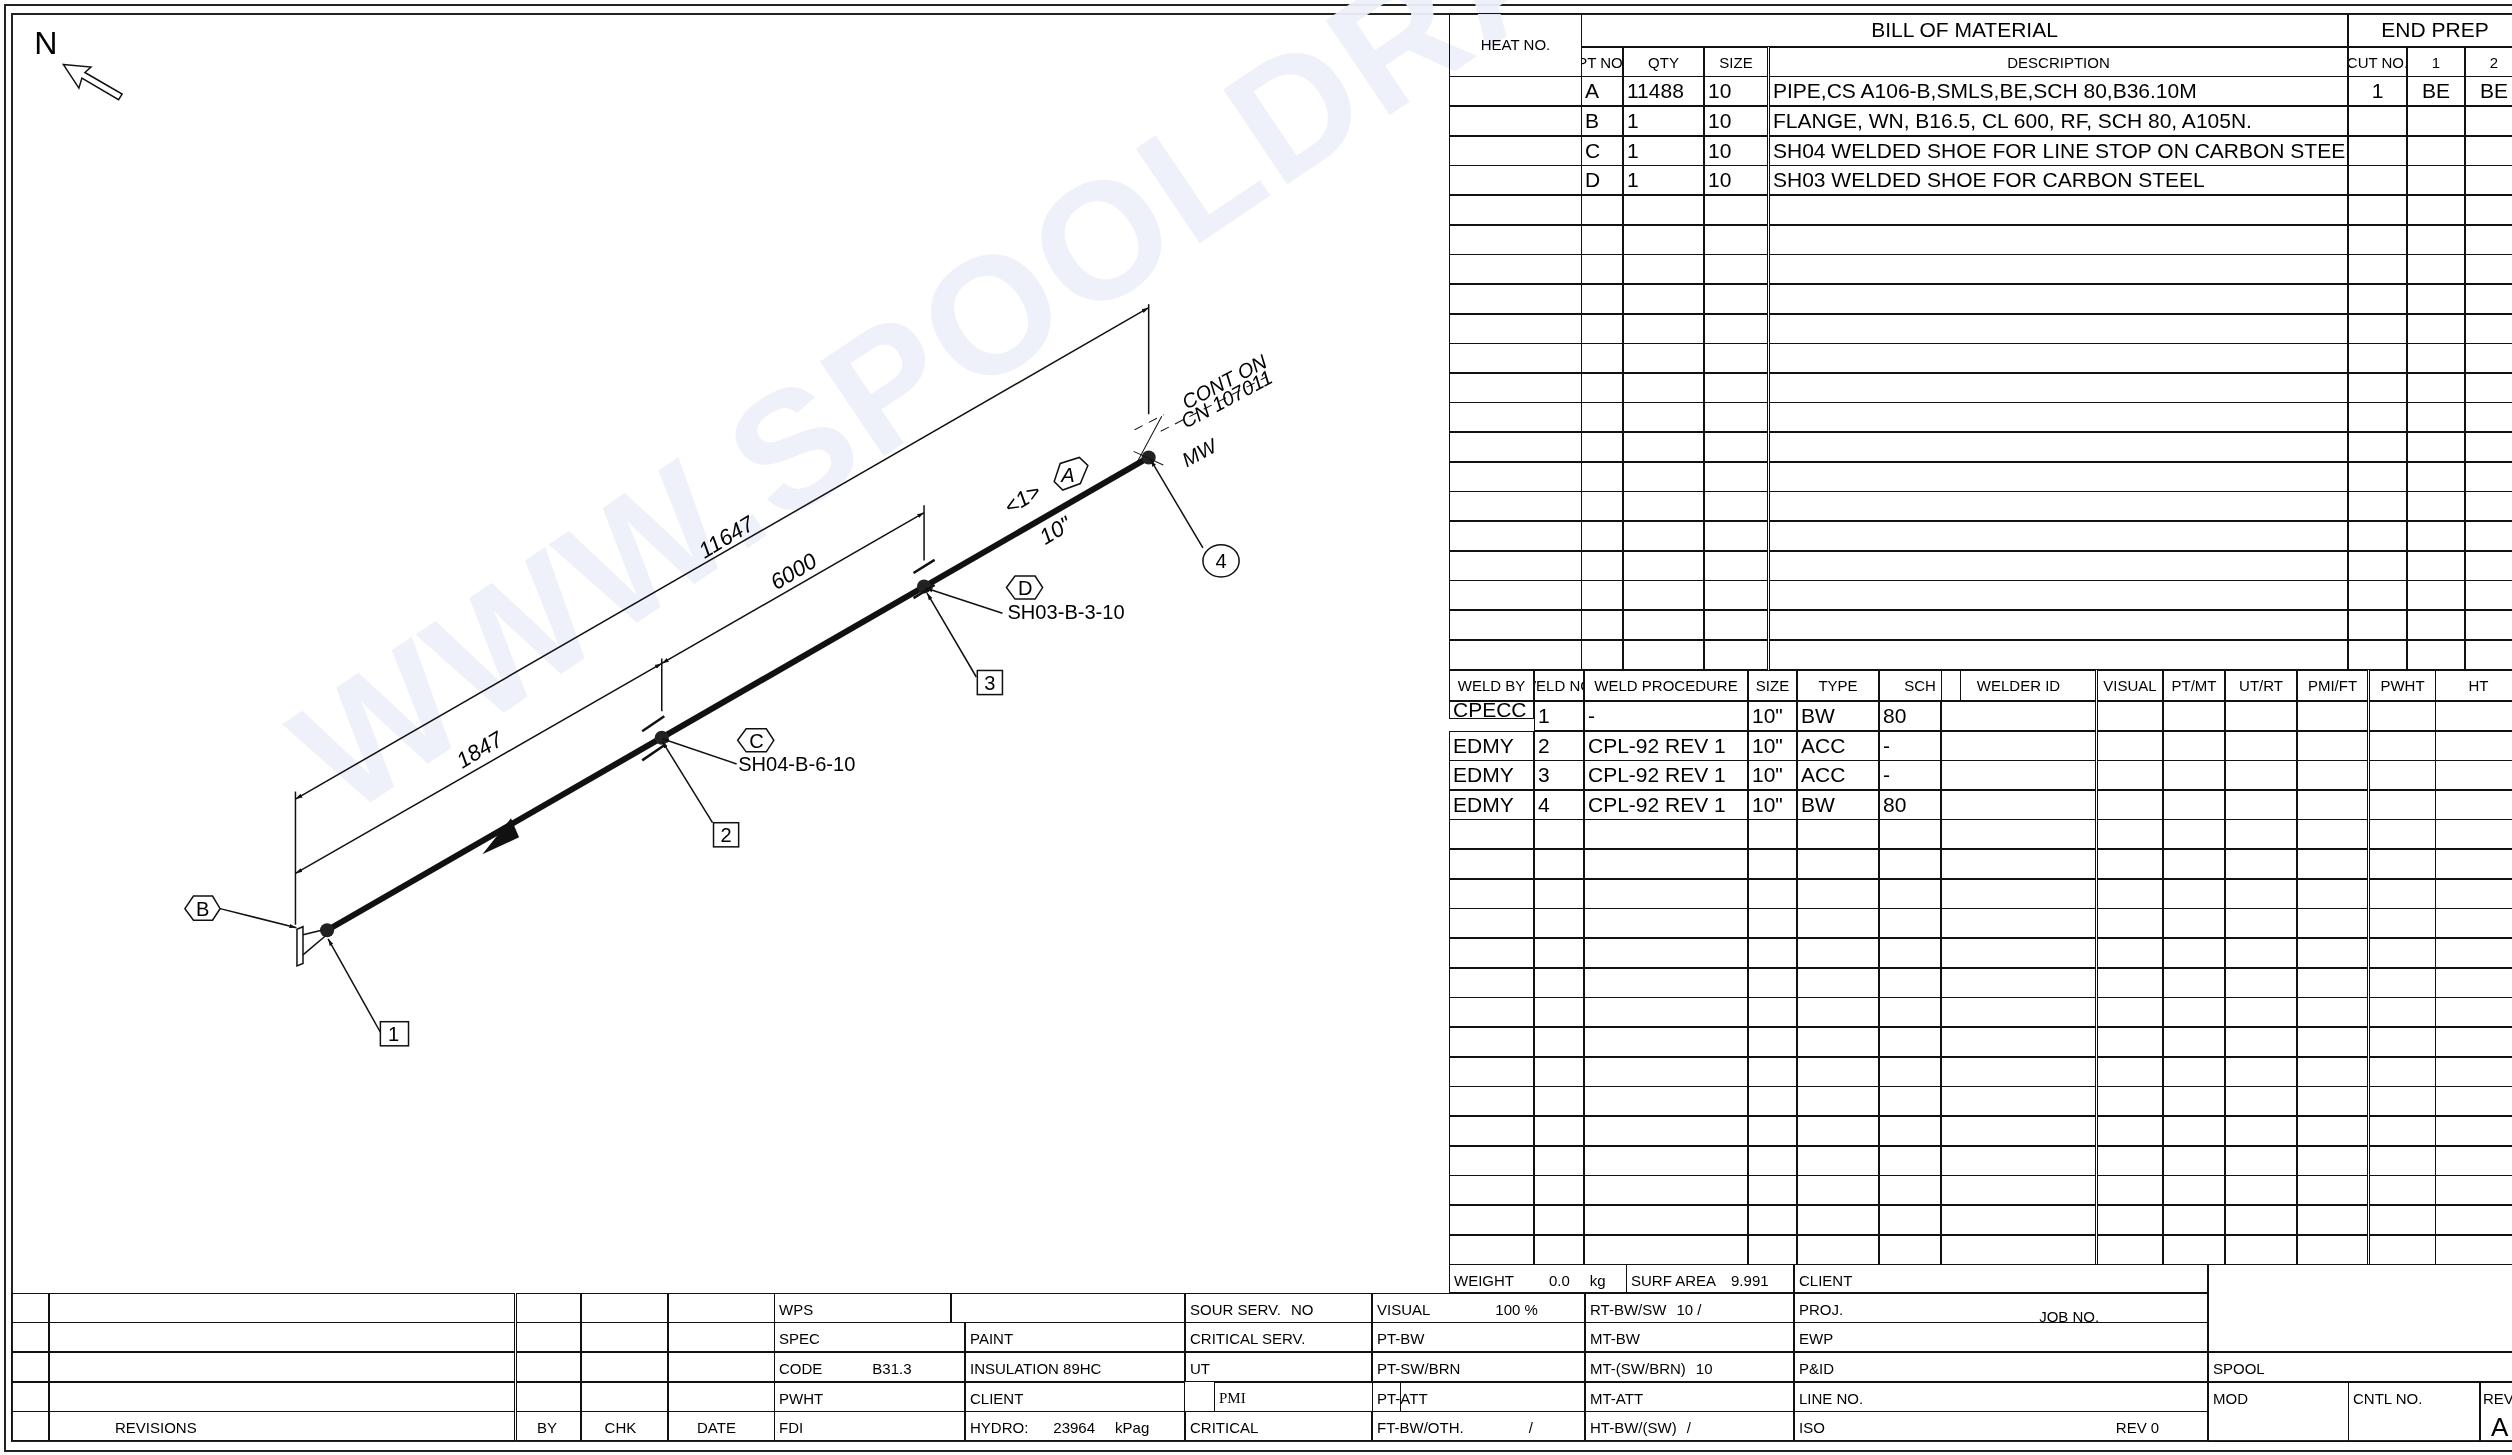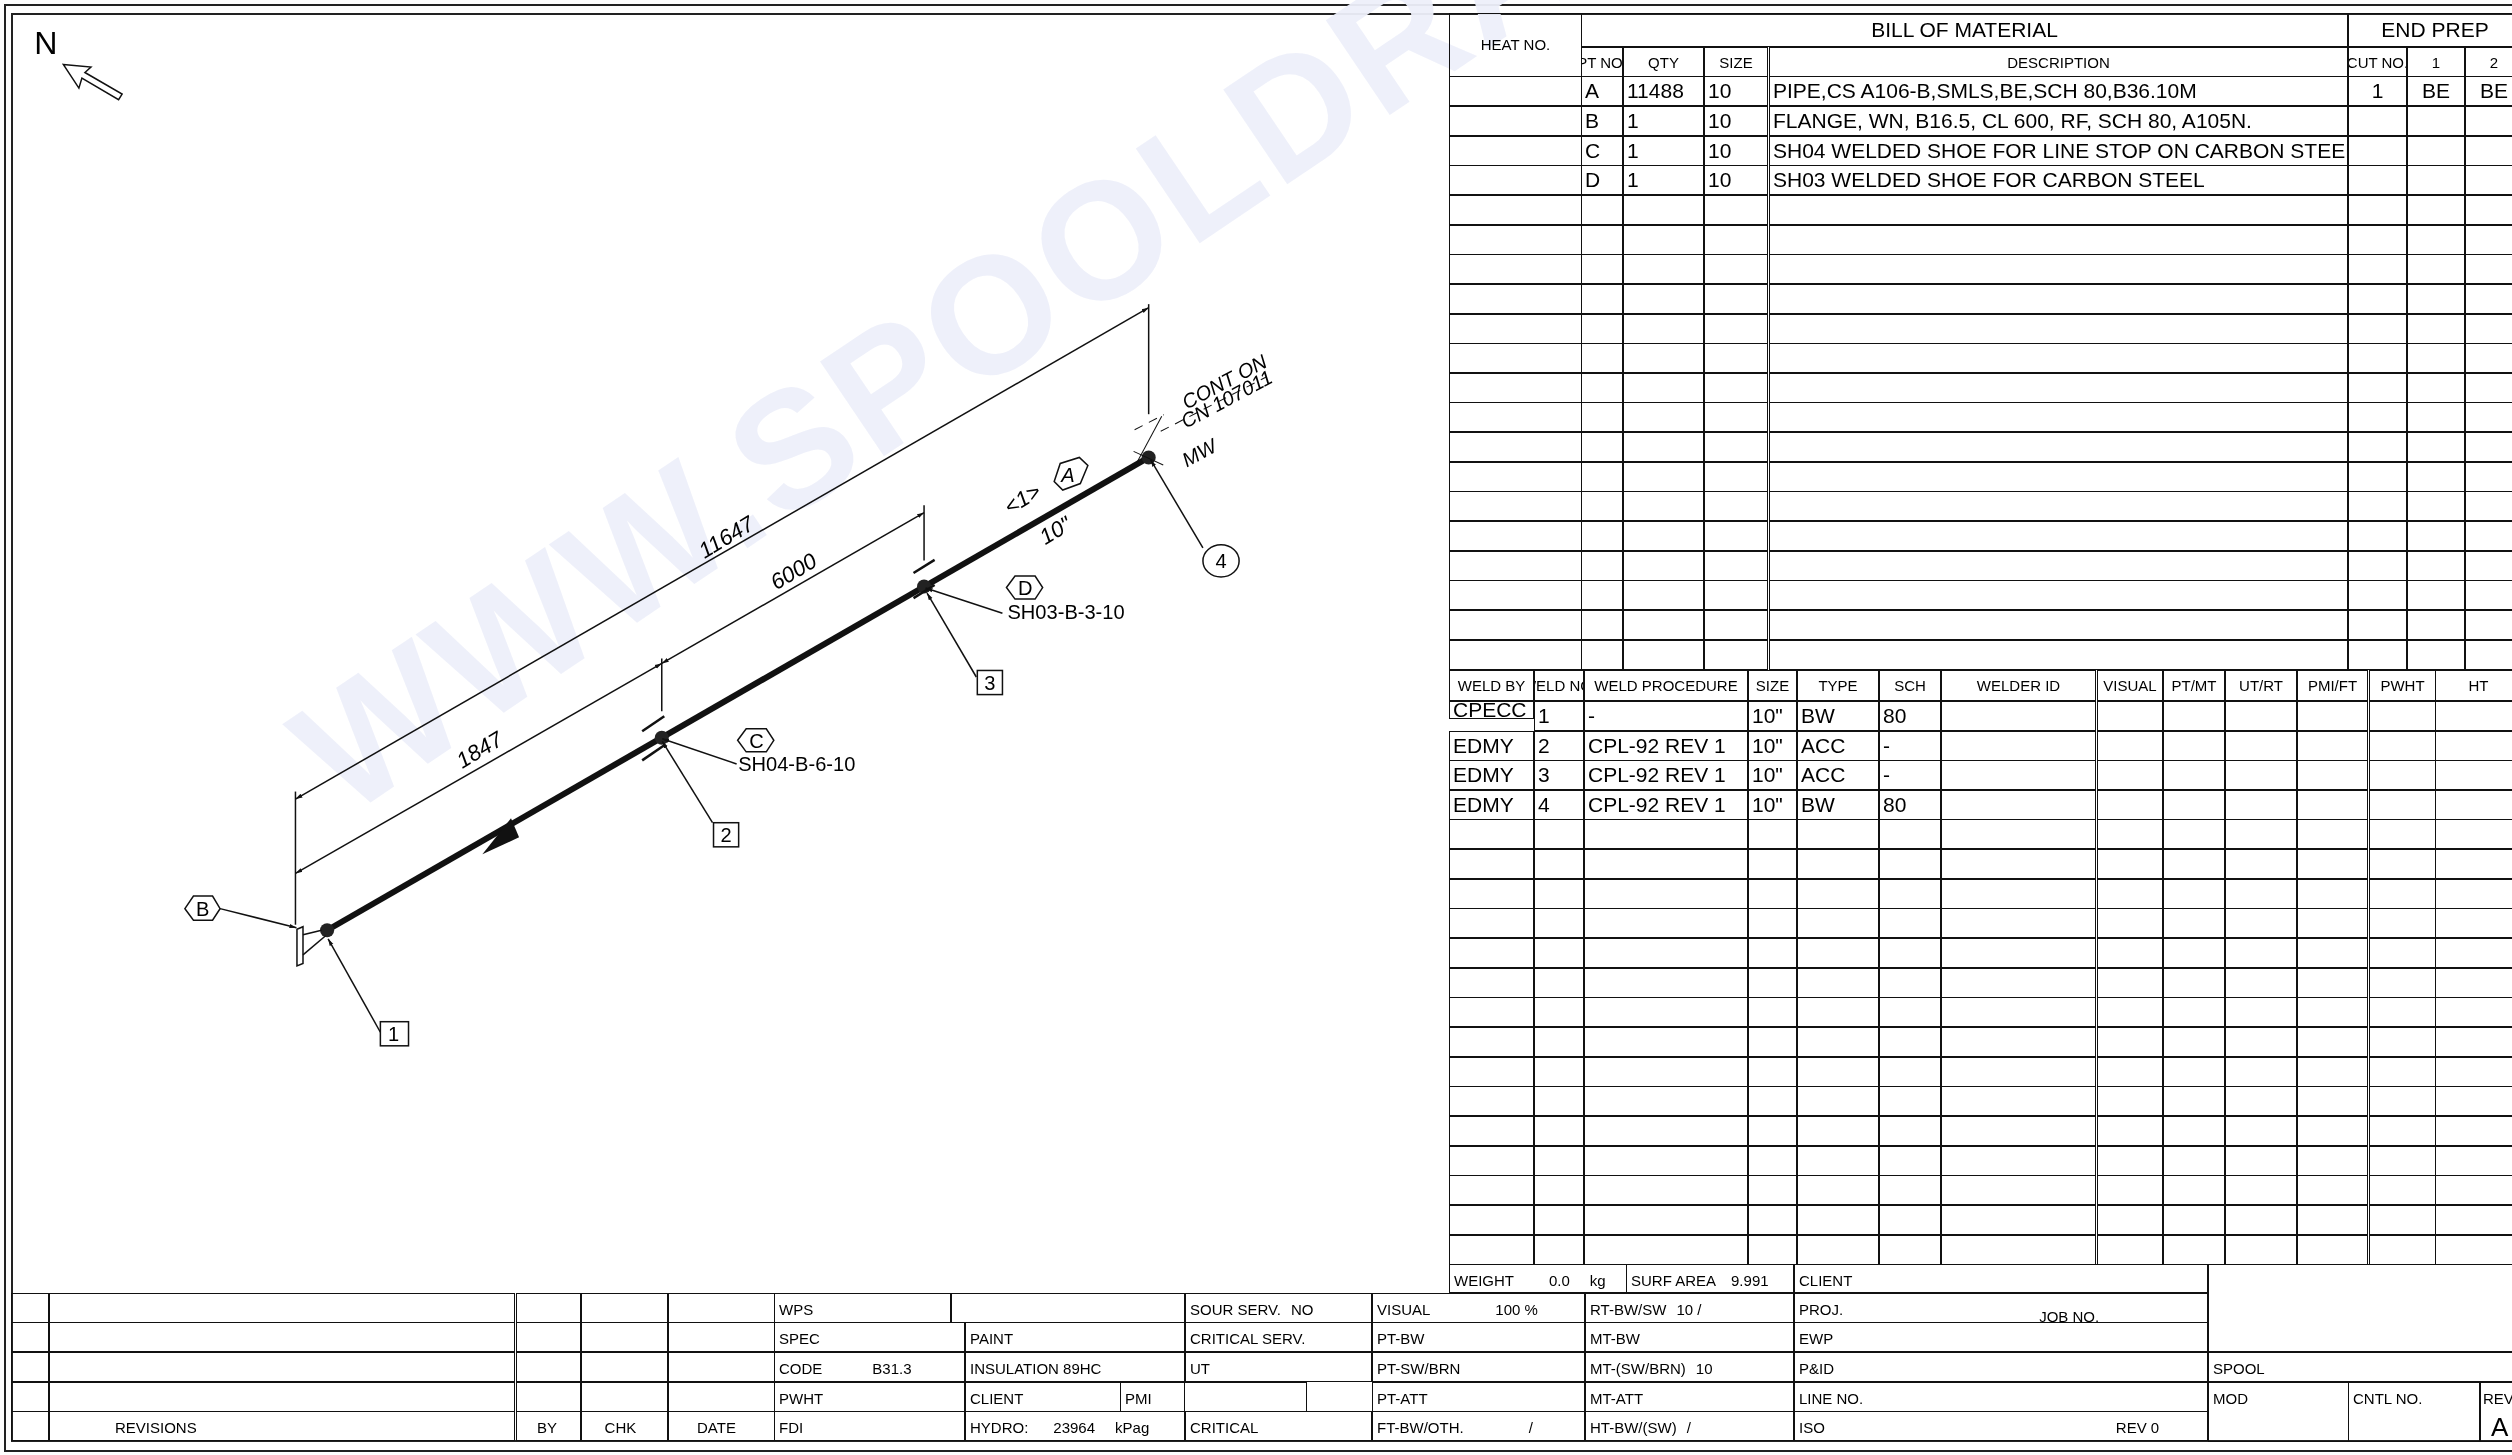--- a/index.html
+++ b/index.html
@@ -388,21 +388,21 @@
     </div>
     <div class="cell hdr" style="left: 1584px; top: 670px; width: 164px; height: 31px;">
       <span>WELD PROCEDURE</span>
     </div>
     <div class="cell hdr" style="left: 1748px; top: 670px; width: 49px; height: 31px;">
       <span>SIZE</span>
     </div>
     <div class="cell hdr" style="left: 1797px; top: 670px; width: 82px; height: 31px;">
       <span>TYPE</span>
     </div>
-    <div class="cell hdr" style="left: 1879px; top: 670px; width: 62px; height: 31px;">
+    <div class="cell hdr" style="left: 1879px; top: 670px; width: 82px; height: 31px;">
       <span>SCH</span>
     </div>
     <div class="cell hdr" style="left: 1941px; top: 670px; width: 155px; height: 31px;">
       <span>WELDER ID</span>
     </div>
     <div class="cell hdr" style="left: 2097px; top: 670px; width: 66px; height: 31px;">
       <span>VISUAL</span>
     </div>
     <div class="cell hdr" style="left: 2163px; top: 670px; width: 62px; height: 31px;">
       <span>PT/MT</span>
@@ -804,21 +804,21 @@
       <span style="margin-left:10px">NO</span>
     </div>
     <div class="cell tb" style="left: 1185px; top: 1322px; width: 187px; height: 30px;">
       <span>CRITICAL SERV.</span>
       <span style="margin-left:10px"></span>
     </div>
     <div class="cell tb" style="left: 1185px; top: 1352px; width: 187px; height: 30px;">
       <span>UT</span>
       <span style="margin-left:10px"></span>
     </div>
-    <div class="cell tb" style="left: 1120px; top: 1382px; width: 187px; height: 30px;">
+    <div class="cell tb" style="left: 1214px; top: 1382px; width: 187px; height: 30px; font-family: Liberation Serif, serif;">
       <span>PMI</span>
       <span style="margin-left:10px"></span>
     </div>
     <div class="cell tb" style="left: 1185px; top: 1411px; width: 187px; height: 30px;">
       <span>CRITICAL</span>
       <span style="margin-left:10px"></span>
     </div>
     <div class="cell tb" style="left: 1372px; top: 1293px; width: 213px; height: 30px;">
       <span>VISUAL</span>
       <span style="margin-left:65px">100 %</span>

